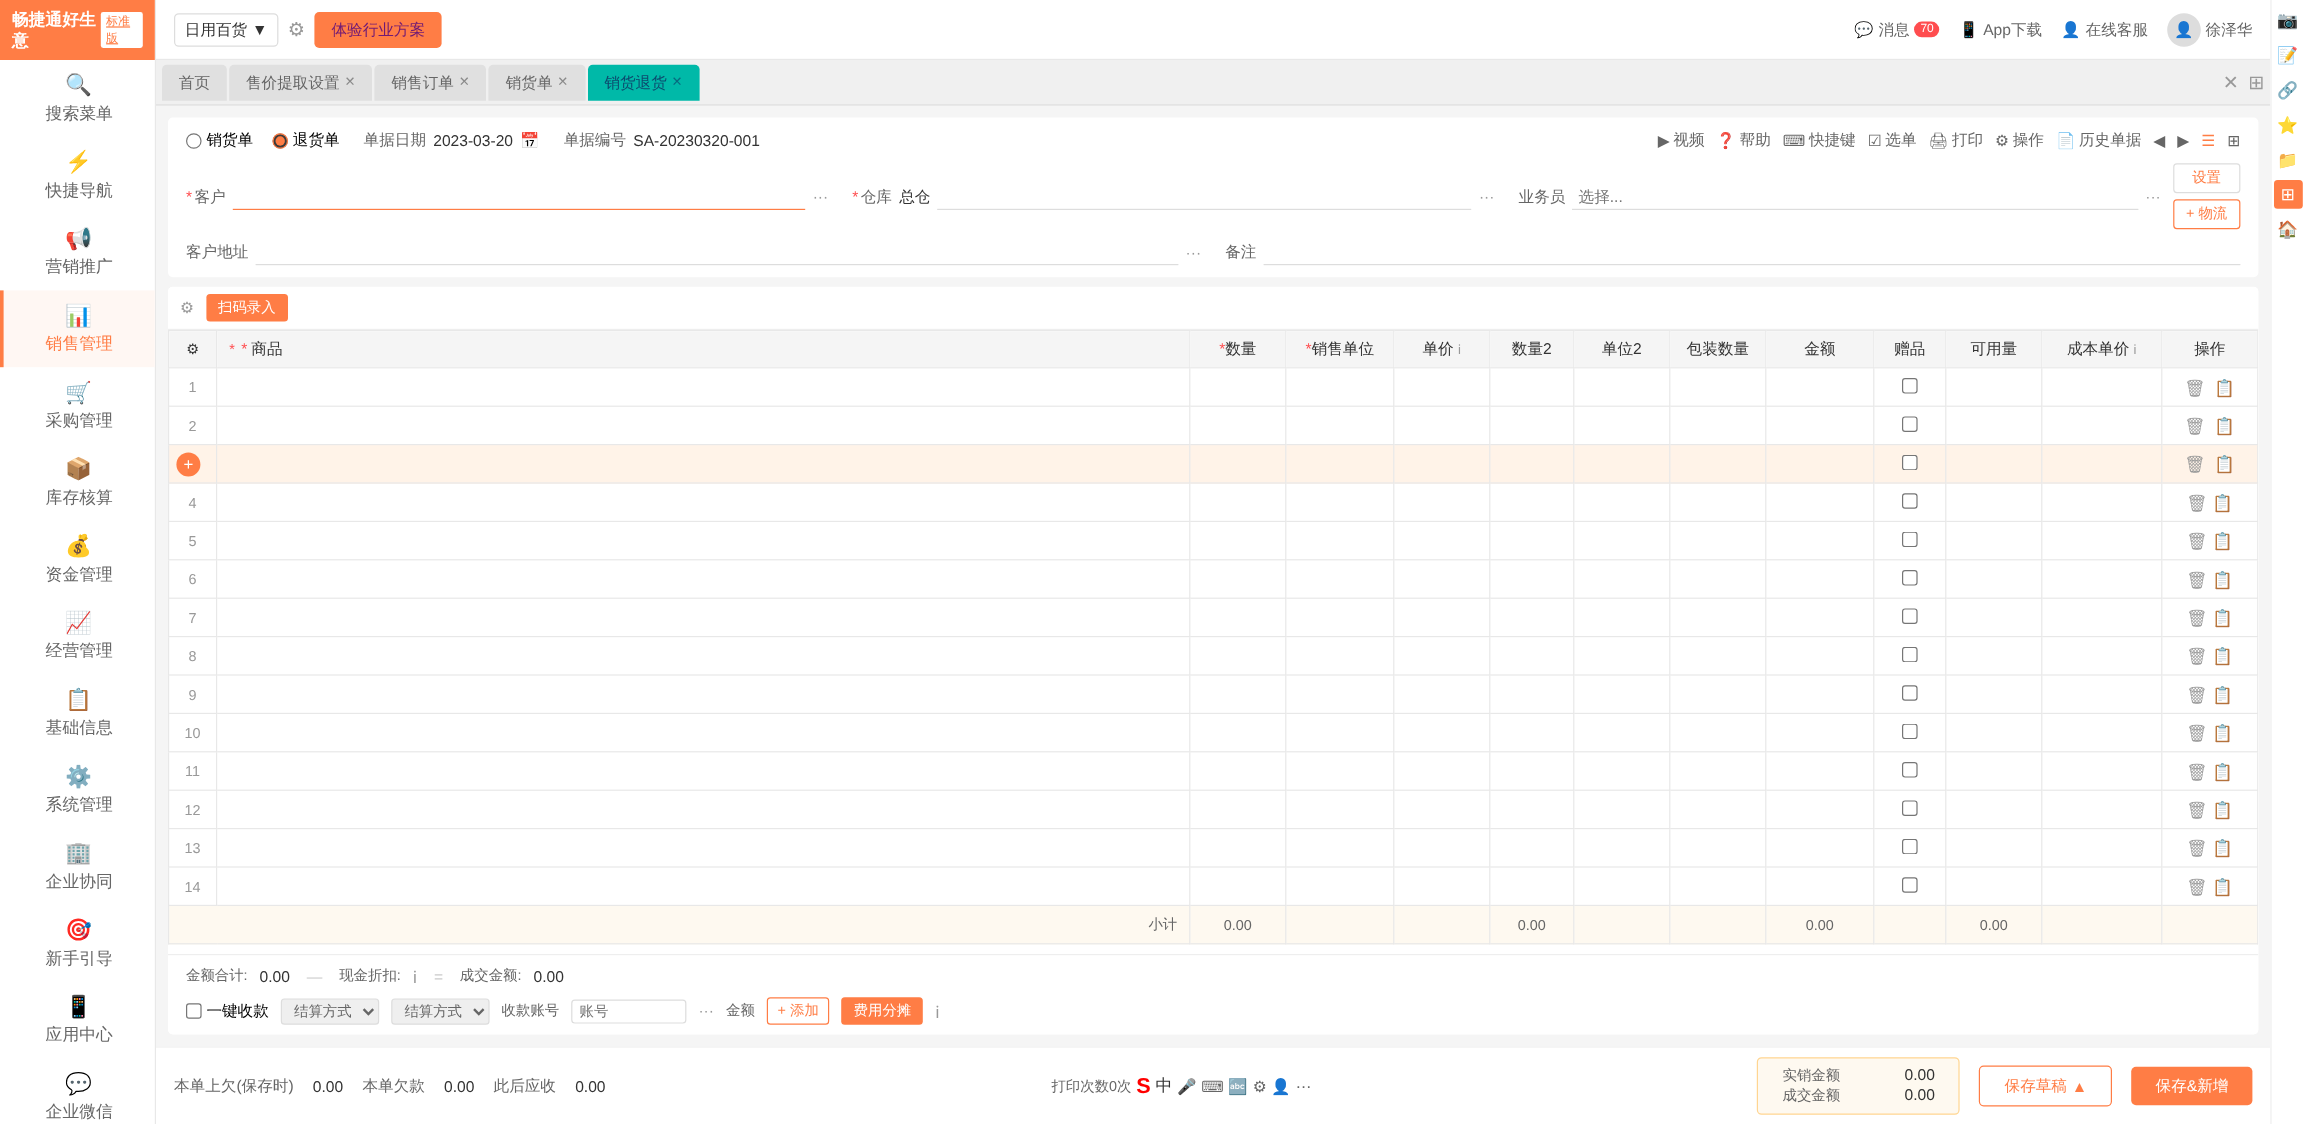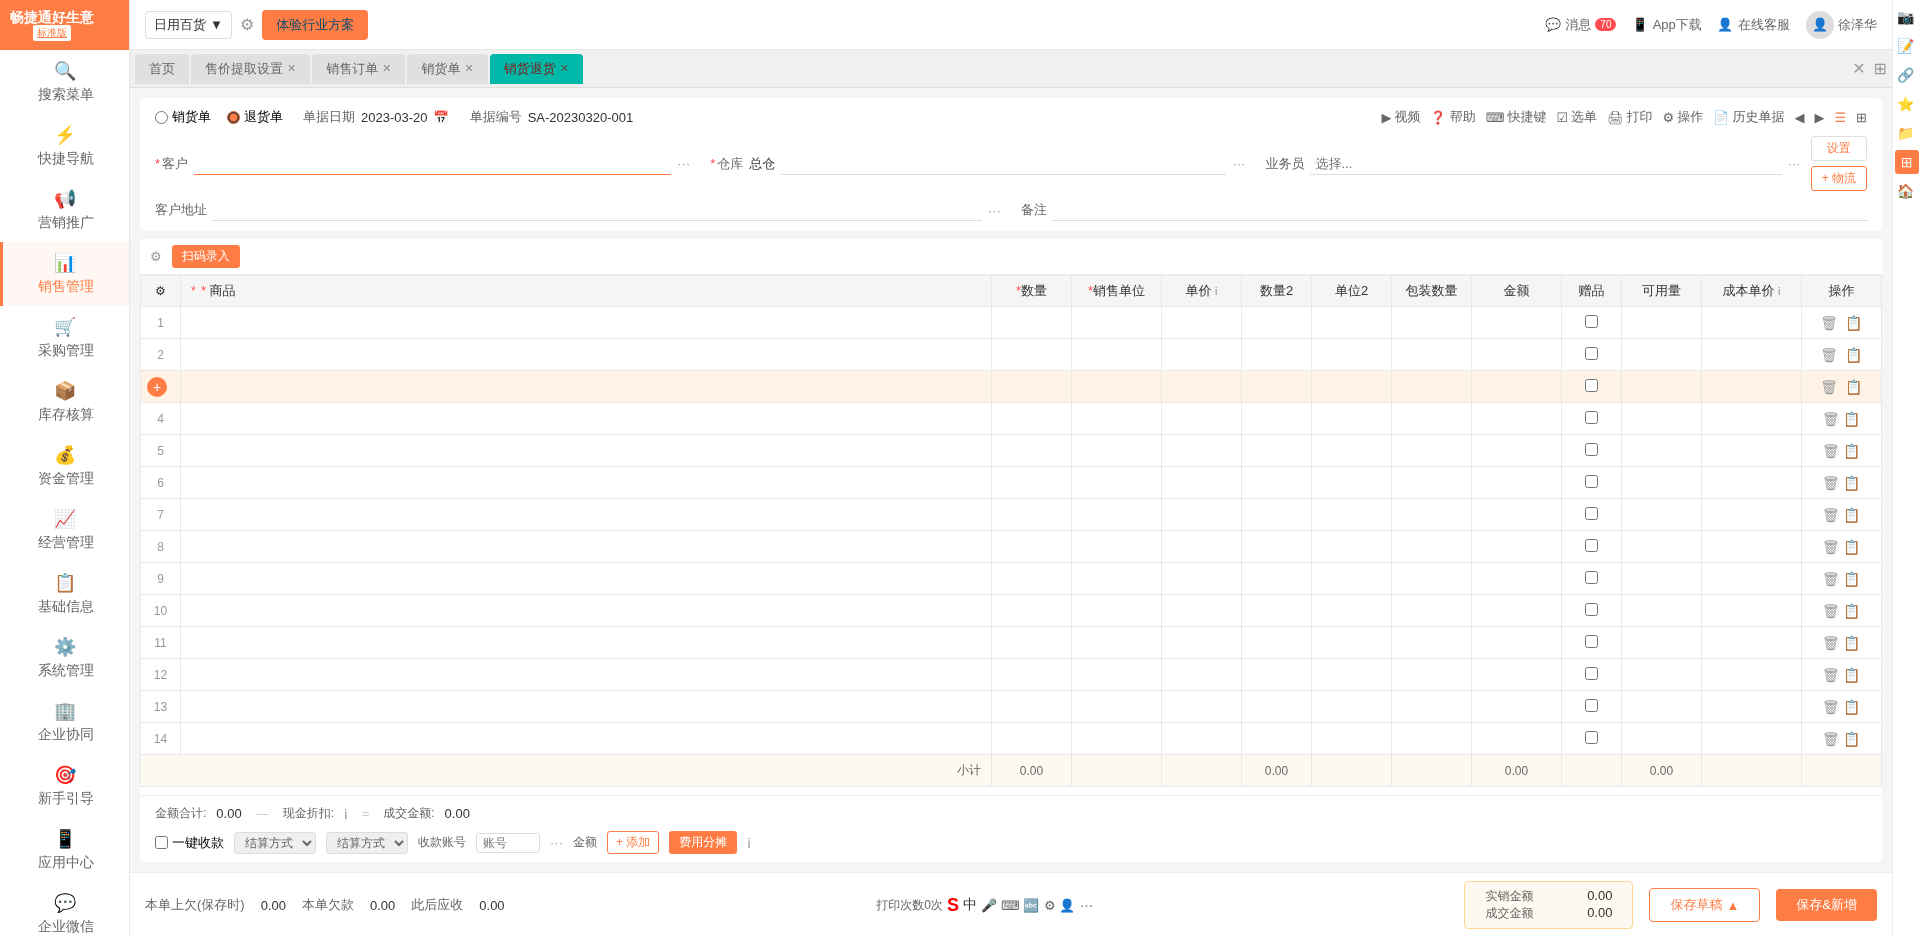--- a/index.html
+++ b/index.html
@@ -16,30 +16,30 @@
     .sidebar-item-label { font-size: 14px; text-align: center; }
 
     
     .main { flex: 1; display: flex; flex-direction: column; overflow: hidden; }
 
     
     .topbar { background: #fff; height: 50px; display: flex; align-items: center; padding: 0 15px; border-bottom: 1px solid #e8e8e8; gap: 26px; }
     .topbar-left { display: flex; align-items: center; gap: 8px; flex: 1; }
     .topbar-select { border: 1px solid #ddd; border-radius: 4px; padding: 4px 8px; font-size: 13px; background: #fff; color: #333; display: flex; align-items: center; gap: 4px; cursor: pointer; }
     .topbar-gear { color: #999; cursor: pointer; font-size: 16px; }
-    .topbar-btn { background: #ff7d45; color: #0c4a6e; border: none; border-radius: 4px; padding: 6px 14px; cursor: pointer; font-size: 13px; }
+    .topbar-btn { background: #ff7d45; color: #701a75; border: none; border-radius: 4px; padding: 6px 14px; cursor: pointer; font-size: 13px; }
     .topbar-right { display: flex; align-items: center; gap: 16px; color: #666; }
     .topbar-right-item { display: flex; align-items: center; gap: 4px; cursor: pointer; font-size: 13px; }
     .badge { background: #ff4d4f; color: #fff; border-radius: 10px; font-size: 10px; padding: 1px 5px; }
     .user-avatar { width: 28px; height: 28px; border-radius: 50%; background: #ddd; display: flex; align-items: center; justify-content: center; font-size: 12px; }
 
     
     .tabbar { background: #f0f0f0; display: flex; align-items: center; height: 38px; padding: 0 5px; border-bottom: 1px solid #ddd; }
     .tab { padding: 6px 14px; cursor: pointer; color: #666; font-size: 13px; display: flex; align-items: center; gap: 4px; border-radius: 4px 4px 0 0; background: #e0e0e0; margin-right: 2px; }
-    .tab.active { background: #00b9a8; color: #7f1d1d; }
+    .tab.active { background: #00b9a8; color: #0c4a6e; }
     .tab-close { font-size: 11px; cursor: pointer; opacity: 0.7; }
     .tabbar-actions { margin-left: auto; display: flex; gap: 8px; }
     .tabbar-action { color: #999; cursor: pointer; font-size: 16px; }
 
     
     .content { flex: 1; background: #f5f5f5; overflow: hidden; display: flex; flex-direction: column; padding: 10px; }
 
     
     .form-header { background: #fff; border-radius: 4px; padding: 10px 15px; margin-bottom: 8px; }
     .form-header-top { display: flex; align-items: center; justify-content: space-between; margin-bottom: 10px; }
@@ -76,21 +76,21 @@
     .subtotal-label { text-align: right; color: #999; padding-right: 10px; }
 
     
     .footer { background: #fff; border-top: 1px solid #eee; padding: 8px 15px; }
     .footer-row1 { display: flex; align-items: center; gap: 10px; margin-bottom: 8px; }
     .footer-label { color: #666; font-size: 12px; }
     .footer-value { color: #333; font-size: 13px; font-weight: 500; }
     .footer-row2 { display: flex; align-items: center; gap: 10px; }
     .footer-checkbox { display: flex; align-items: center; gap: 4px; }
     .footer-select { border: 1px solid #ddd; border-radius: 3px; padding: 2px 6px; font-size: 12px; color: #666; }
-    .footer-input { border: 1px solid #ddd; border-radius: 3px; padding: 2px 6px; font-size: 12px; width: 64px; }
+    .footer-input { border: 1px solid #ddd; border-radius: 3px; padding: 2px 6px; font-size: 12px; width: 96px; }
     .add-fee-btn { color: #ff7d45; border: 1px solid #ff7d45; background: #fff; border-radius: 3px; padding: 2px 8px; cursor: pointer; font-size: 12px; }
     .fee-split-btn { background: #ff7d45; color: #fff; border: none; border-radius: 3px; padding: 3px 10px; cursor: pointer; font-size: 12px; }
     .help-icon { color: #999; font-size: 14px; cursor: pointer; }
 
     
     .bottom-bar { background: #fff; border-top: 1px solid #eee; padding: 8px 15px; display: flex; align-items: center; justify-content: space-between; }
     .bottom-left { display: flex; align-items: center; gap: 16px; font-size: 12px; color: #666; }
     .bottom-center { display: flex; align-items: center; gap: 4px; }
     .bottom-right { display: flex; align-items: center; gap: 16px; }
     .summary-box { background: #fef9f0; border: 1px solid #ffd591; border-radius: 4px; padding: 6px 20px; text-align: right; }
@@ -121,21 +121,21 @@
     .col-op { width: 80px; }
 
     .info-icon { color: #999; font-size: 11px; cursor: pointer; }
     .orange-circle { width: 20px; height: 20px; background: #ff7d45; border-radius: 50%; color: #fff; display: flex; align-items: center; justify-content: center; font-size: 14px; cursor: pointer; }
   </style>
 </head>
 <body>
 
 <div class="sidebar">
   <div class="sidebar-logo">
-    <div style="display:flex;flex-direction:column;align-items:center;">
+    <div style="display:flex;flex-direction:row;align-items:center;">
       <span class="sidebar-logo-text">畅捷通好生意</span>
       <span class="sidebar-logo-badge">标准版</span>
     </div>
   </div>
   <div class="sidebar-item">
     <span class="sidebar-item-icon">🔍</span>
     <span class="sidebar-item-label">搜索菜单</span>
   </div>
   <div class="sidebar-item">
     <span class="sidebar-item-icon">⚡</span>

